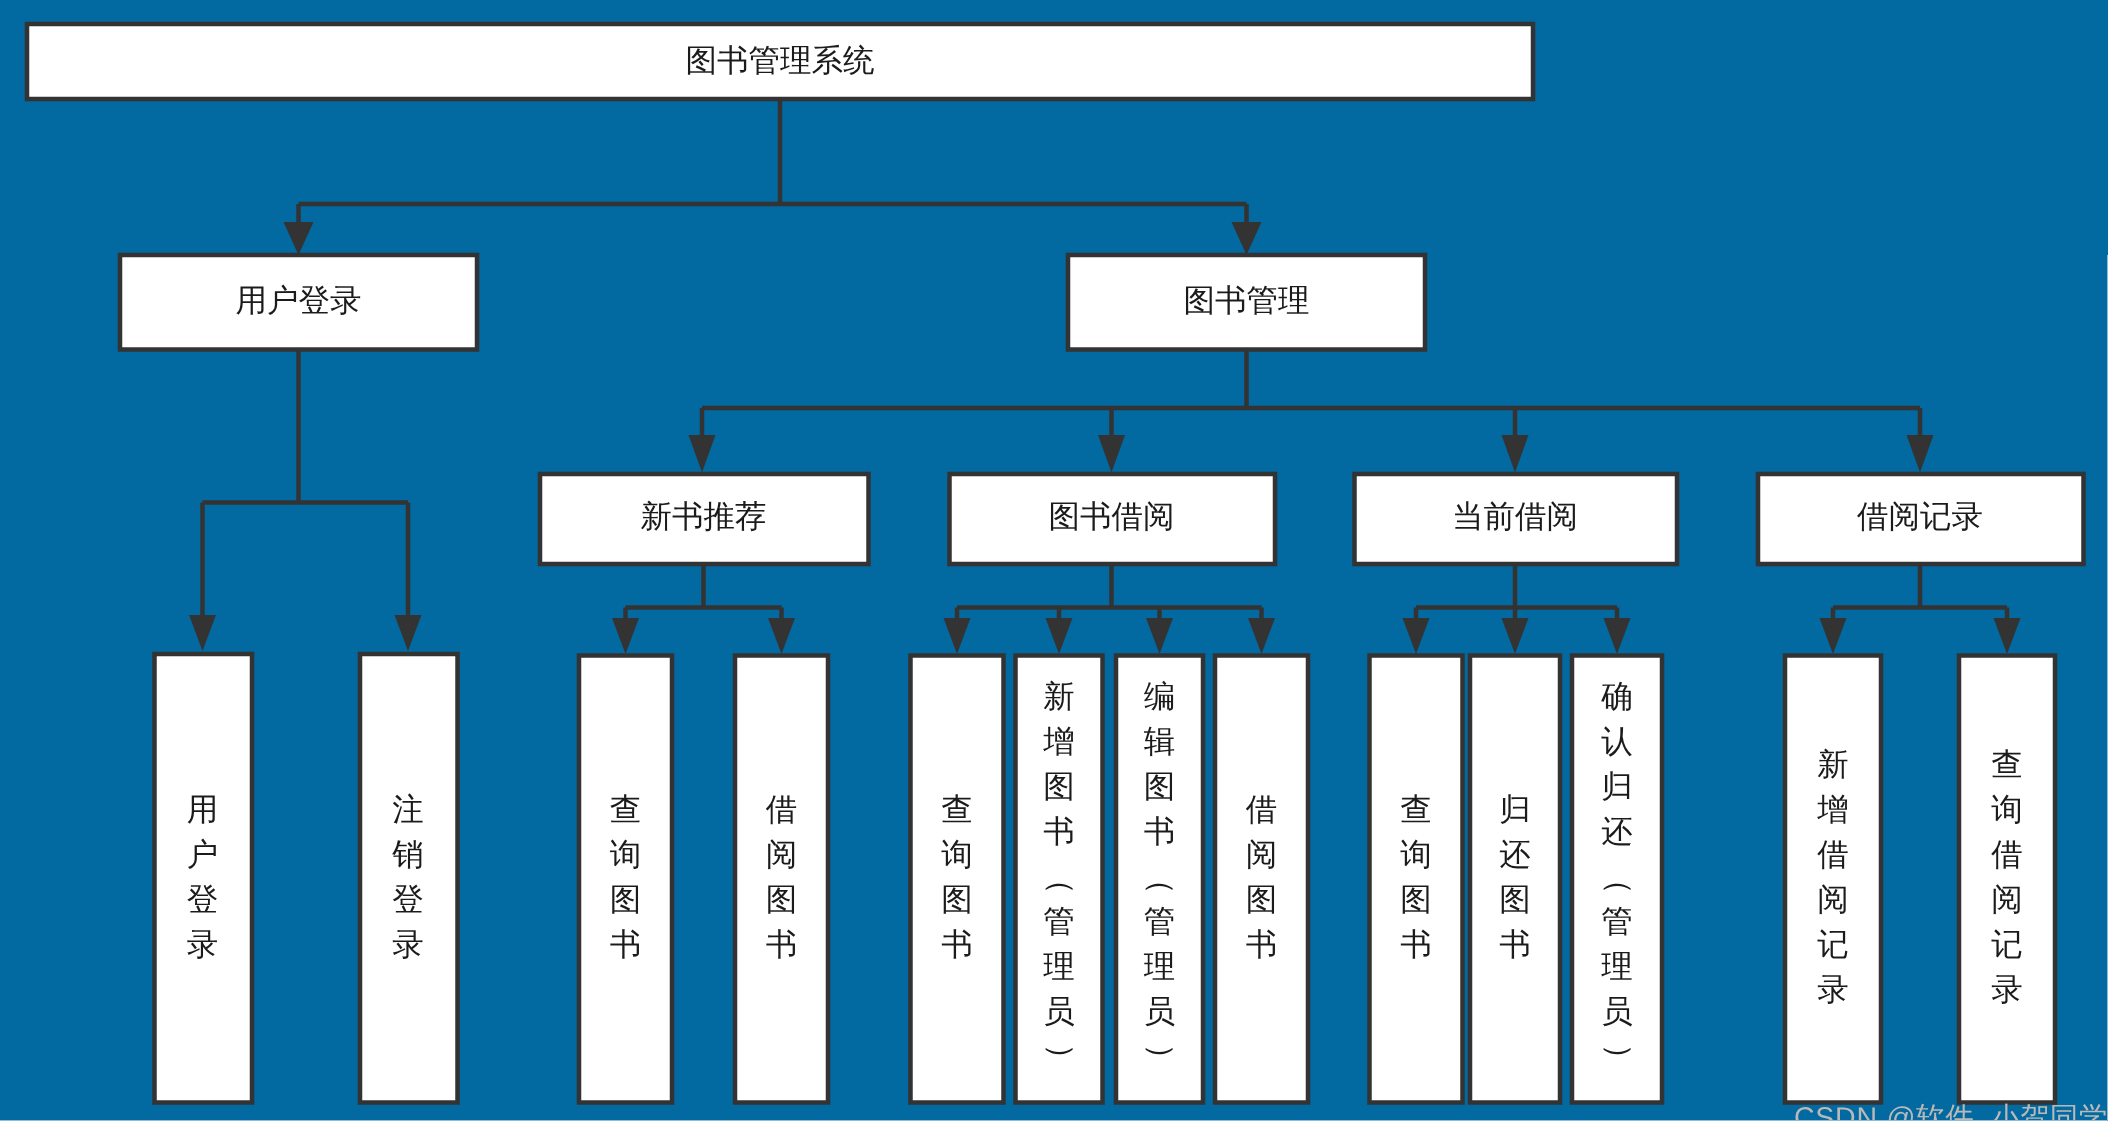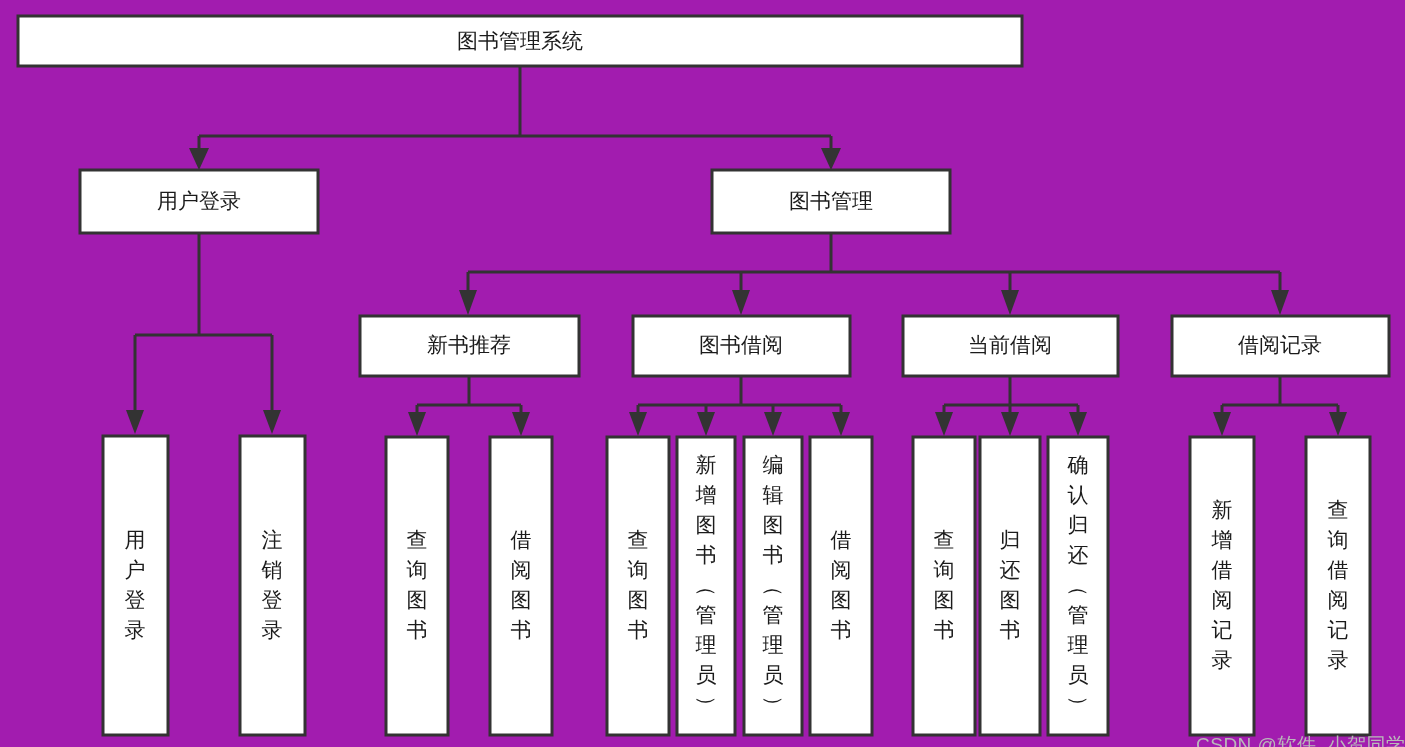--- a/index.html
+++ b/index.html
@@ -8,21 +8,21 @@
     padding: 0;
     background: #ffffff;
   }
   body {
     font-family: "Liberation Sans", "DejaVu Sans", sans-serif;
   }
   #diagram-root {
     position: relative;
     width: 1405px;
     height: 747px;
-    background: #a21caf;
+    background: #0369a1;
     overflow: hidden;
   }
   svg.diagram-canvas {
     position: absolute;
     left: 0;
     top: 0;
     width: 1405px;
     height: 747px;
     display: block;
   }

